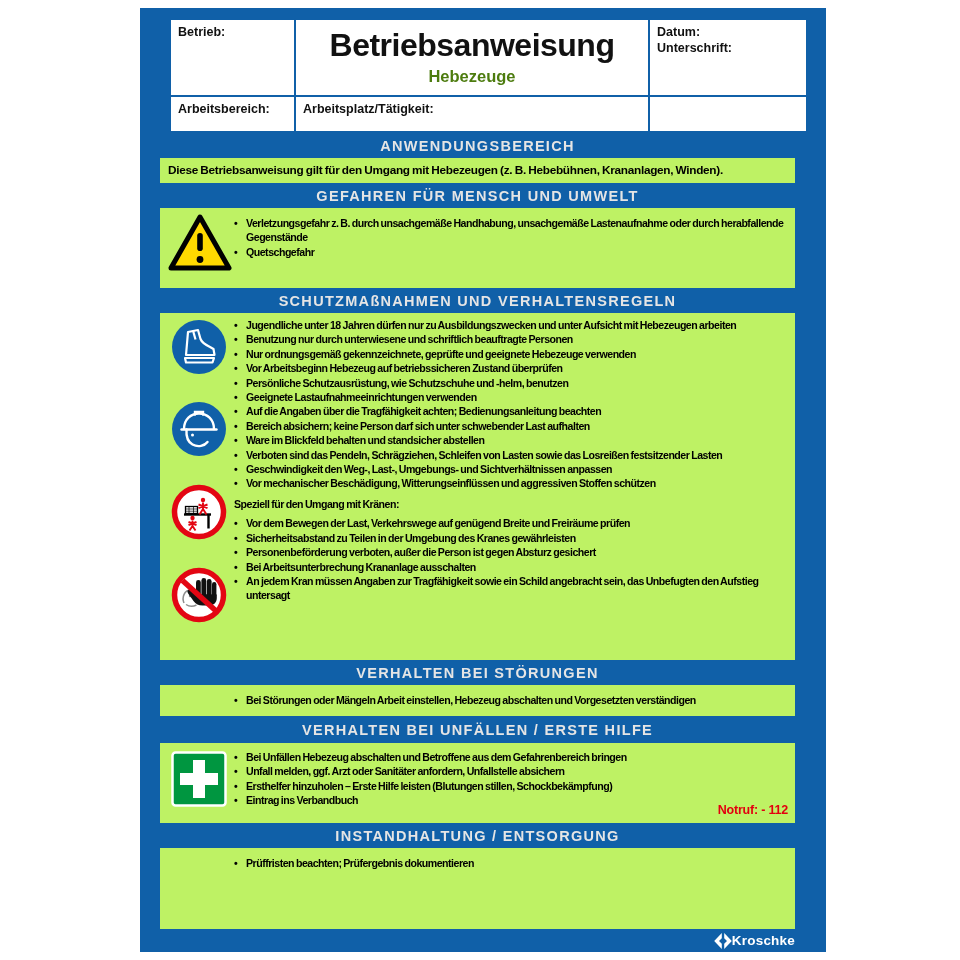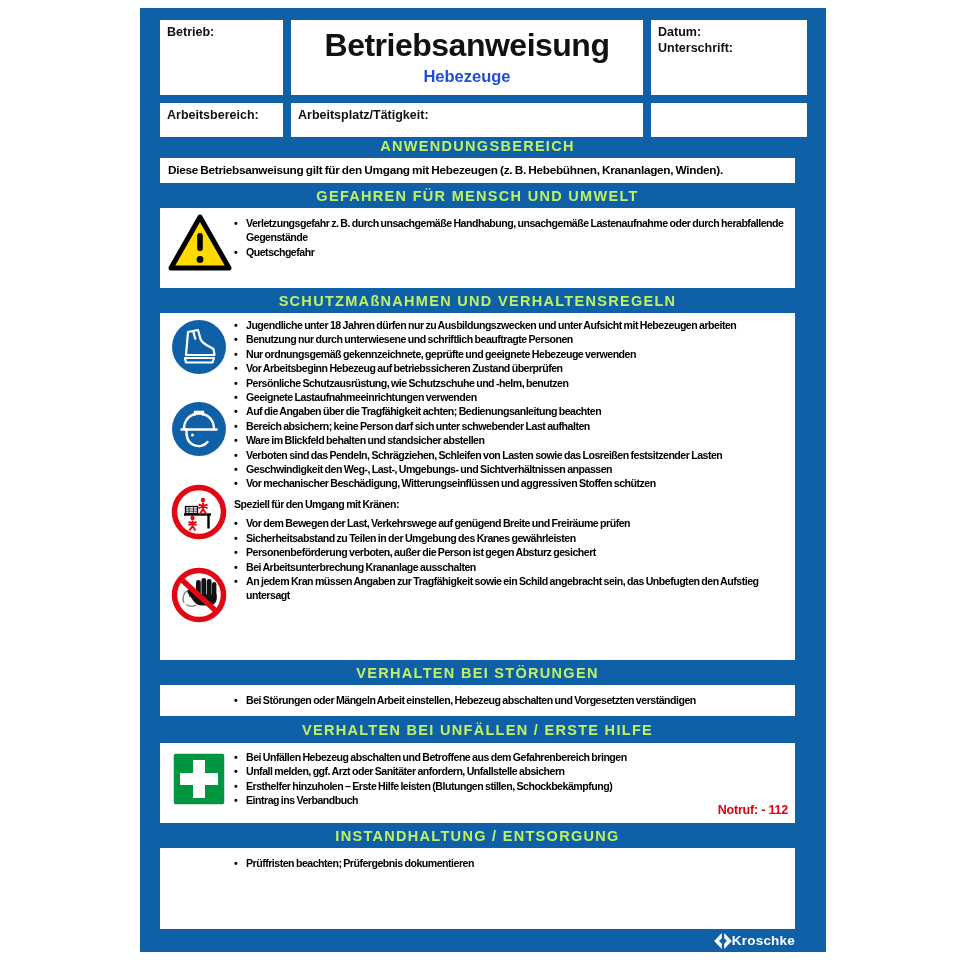--- a/index.html
+++ b/index.html
@@ -6,32 +6,32 @@
   body{width:960px;height:960px;background:#ffffff;font-family:"Liberation Sans",sans-serif;}
   .canvas{position:relative;width:960px;height:960px;background:#fff;overflow:hidden;}
   .sign{
     position:absolute;left:140px;top:8px;width:686px;height:944px;
     background:#1060A8;box-sizing:border-box;
     padding:12px 31px 0 20px;
     display:flex;flex-direction:column;
   }
   
   .hdr{display:grid;grid-template-columns:123px 352px 156px;grid-template-rows:75px 34px;
-       gap:8px;background:#1060A8;height:113px;flex:0 0 auto;}
+       gap:2px;background:#1060A8;height:113px;flex:0 0 auto;margin-left:11px;}
   .cell{background:#fff;padding:5px 7px;box-sizing:border-box;font-size:12.5px;font-weight:bold;color:#111;}
   .cell.title-cell{display:flex;flex-direction:column;align-items:center;justify-content:center;padding:2px;}
   .main-title{font-size:32px;font-weight:bold;letter-spacing:-0.5px;line-height:1;color:#111;}
-  .sub-title{font-size:16.5px;font-weight:bold;margin-top:6px;color:#1d4ed8;}
+  .sub-title{font-size:16.5px;font-weight:bold;margin-top:6px;color:#4d7c0f;}
   .datum-cell div{line-height:1.25;}
   
   .bar{height:25px;flex:0 0 auto;display:flex;align-items:center;justify-content:center;
-       color:#bef264;font-weight:bold;font-size:14.5px;letter-spacing:1.3px;white-space:nowrap;}
+       color:#e5e5e5;font-weight:bold;font-size:14.5px;letter-spacing:1.3px;white-space:nowrap;}
   .bar.tall{height:27px;}
   
-  .box{background:#ffffff;flex:0 0 auto;position:relative;box-sizing:border-box;overflow:hidden;color:#000;}
+  .box{background:#bef264;flex:0 0 auto;position:relative;box-sizing:border-box;overflow:hidden;color:#000;}
   .box .txt{font-size:10.6px;font-weight:bold;letter-spacing:-0.5px;word-spacing:-0.6px;line-height:14.4px;}
   .box-anw{height:25px;display:flex;align-items:center;padding:0 8px;}
   .box-anw .txt{font-size:11.8px;letter-spacing:-0.3px;line-height:1.1;}
   .box-gef{height:80px;padding:8px 2px 0 74px;}
   .box-schutz{height:347px;padding:5px 2px 0 74px;}
   .box-stoer{height:31px;padding:8px 2px 0 74px;}
   .box-unf{height:80px;padding:7px 2px 0 74px;}
   .box-inst{height:81px;padding:8px 2px 0 74px;}
   ul.rules{margin:0;padding:0 0 0 12px;list-style:none;}
   ul.rules li{position:relative;}

